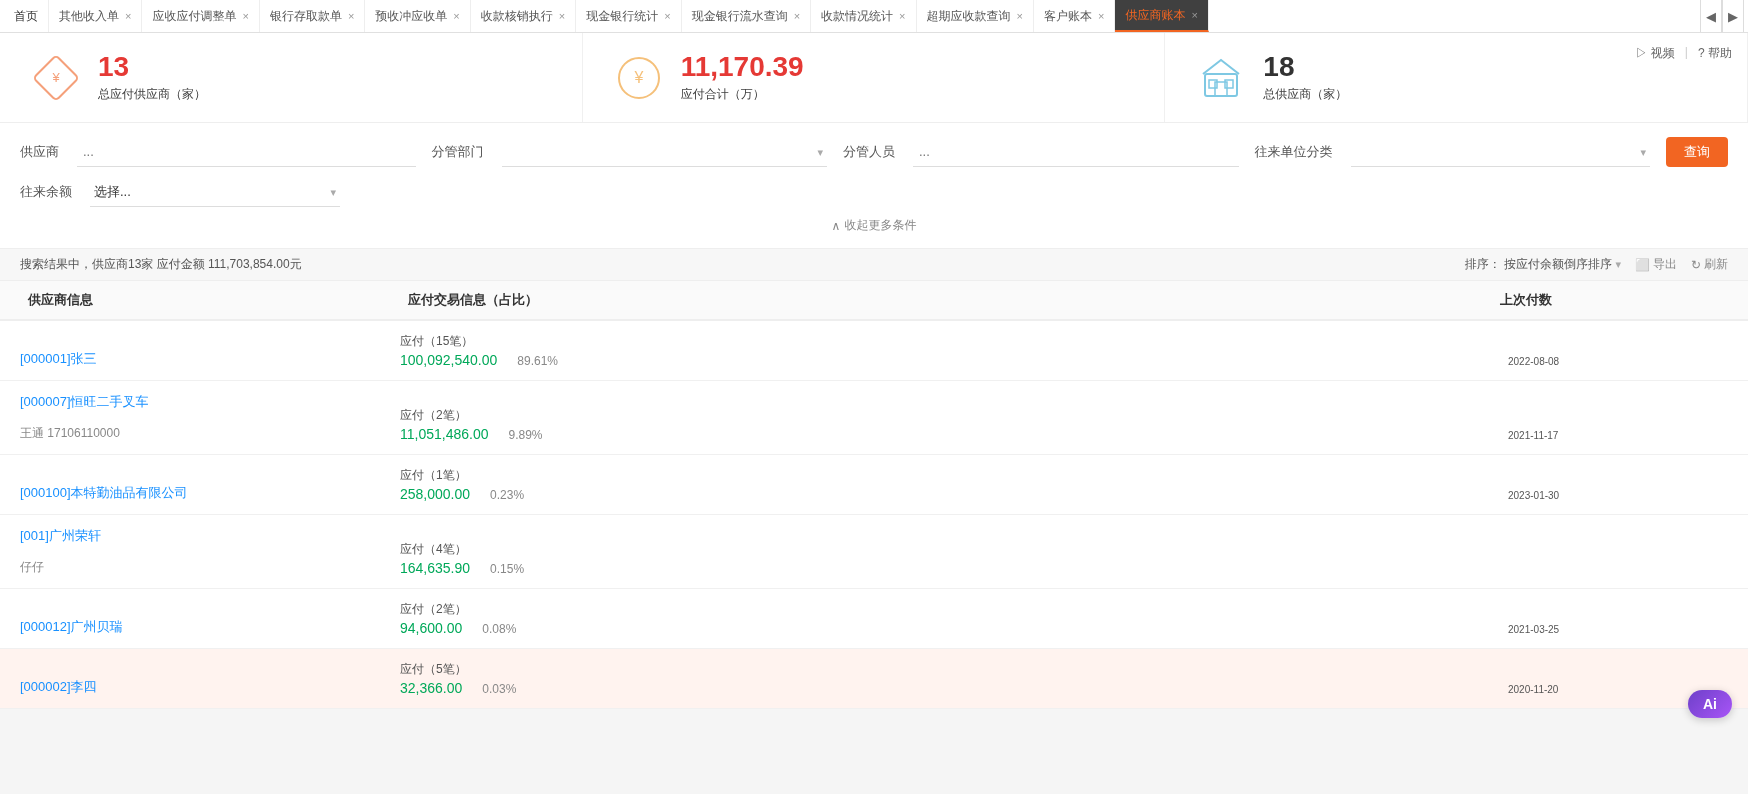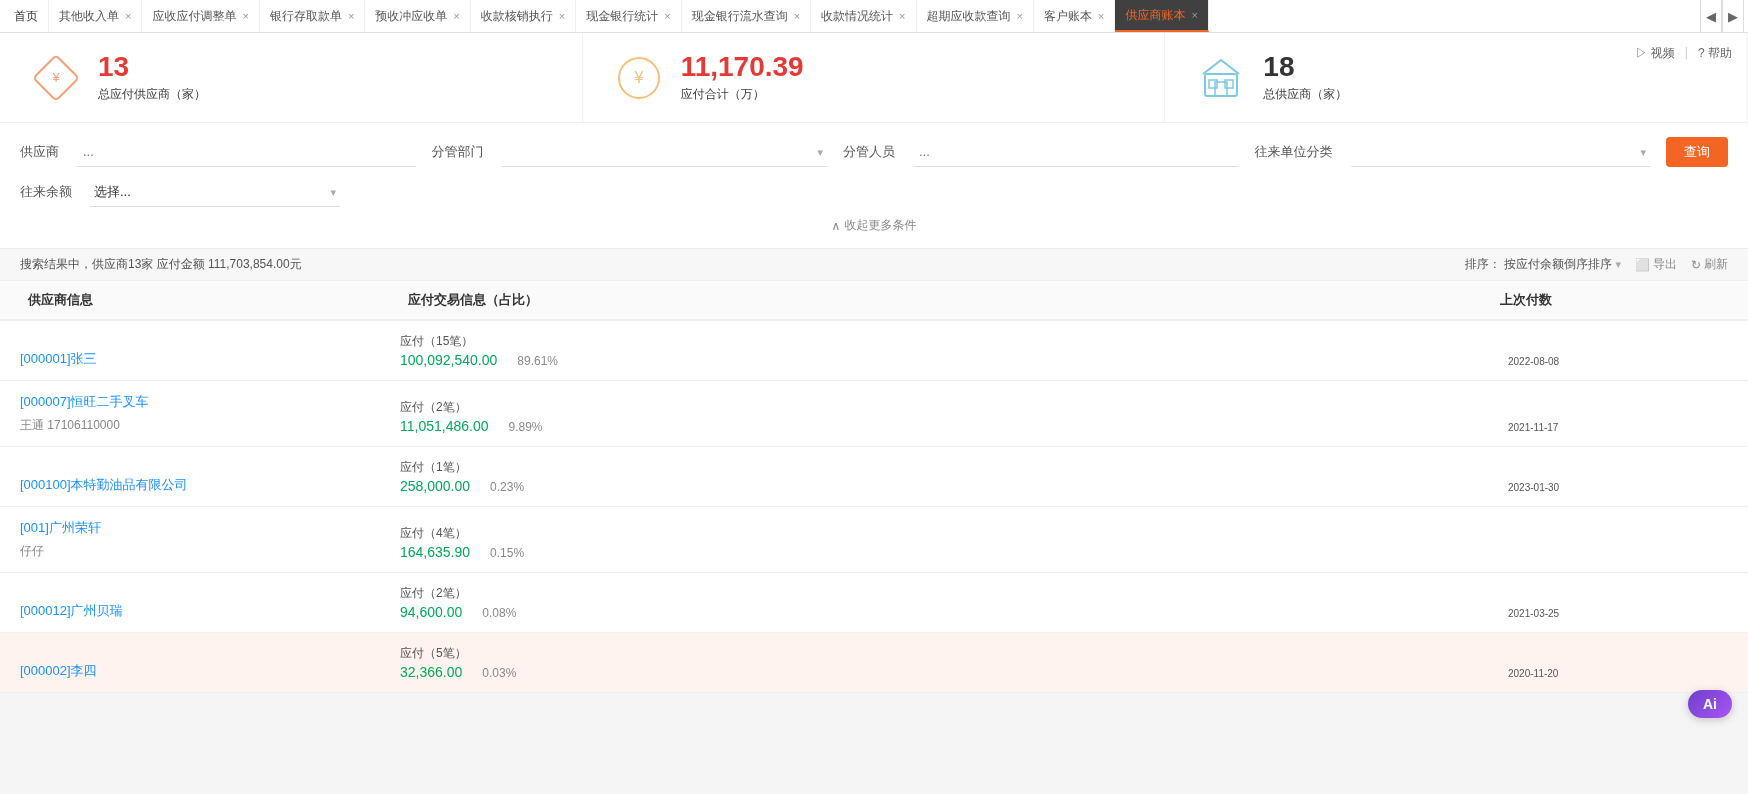--- a/index.html
+++ b/index.html
@@ -237,21 +237,21 @@
 
     .supplier-link {
       color: #1890ff;
       text-decoration: none;
       cursor: pointer;
       font-size: 13px;
     }
     .supplier-sub {
       font-size: 12px;
       color: #888;
-      margin-top: 6px;
+      margin-top: 14px;
     }
 
     .transaction-info { display: flex; flex-direction: column; gap: 2px; }
     .trans-label { font-size: 12px; color: #555; }
     .trans-amount { font-size: 14px; color: #00a859; font-weight: 500; cursor: pointer; text-decoration: none; }
     .trans-percent { font-size: 12px; color: #888; margin-left: 20px; }
     .trans-row { display: flex; align-items: baseline; gap: 0; }
 
     .last-pay-date { font-size: 10px; color: #555; }
 

